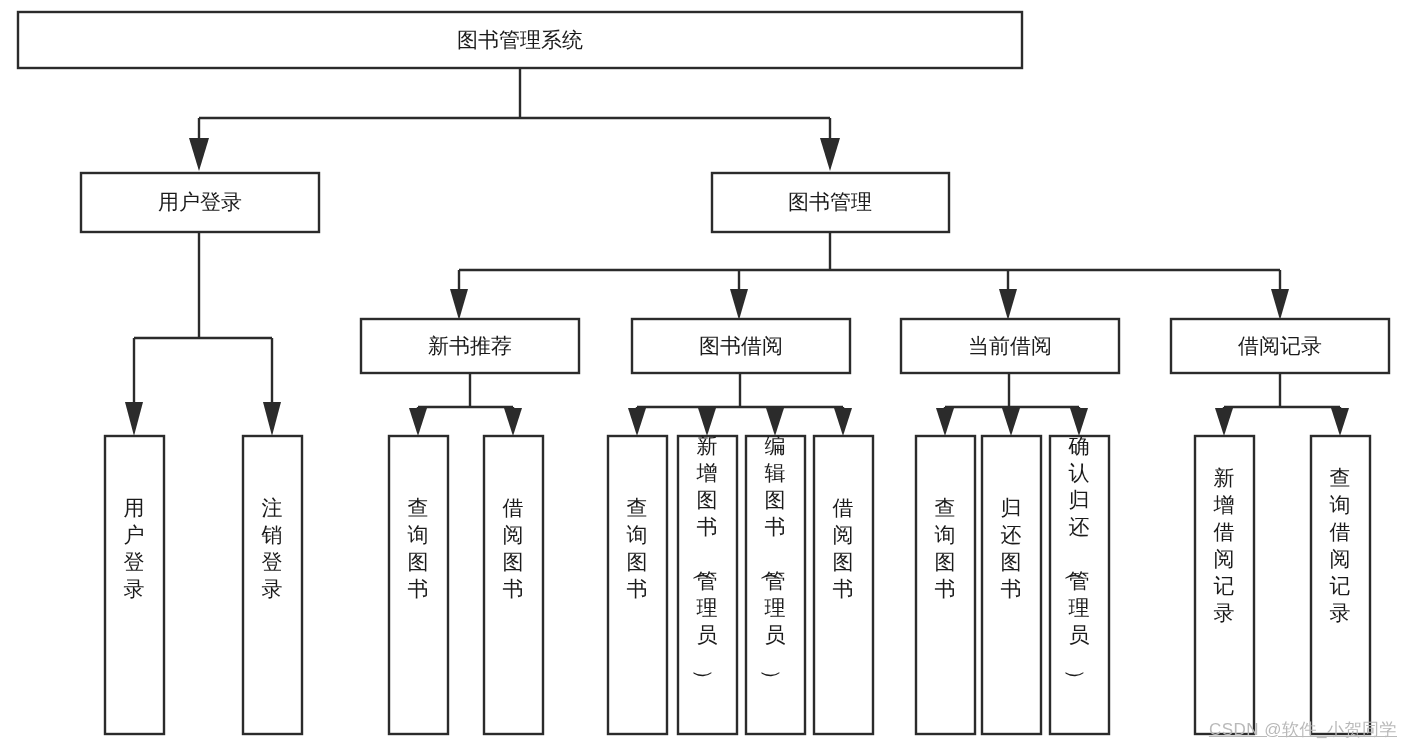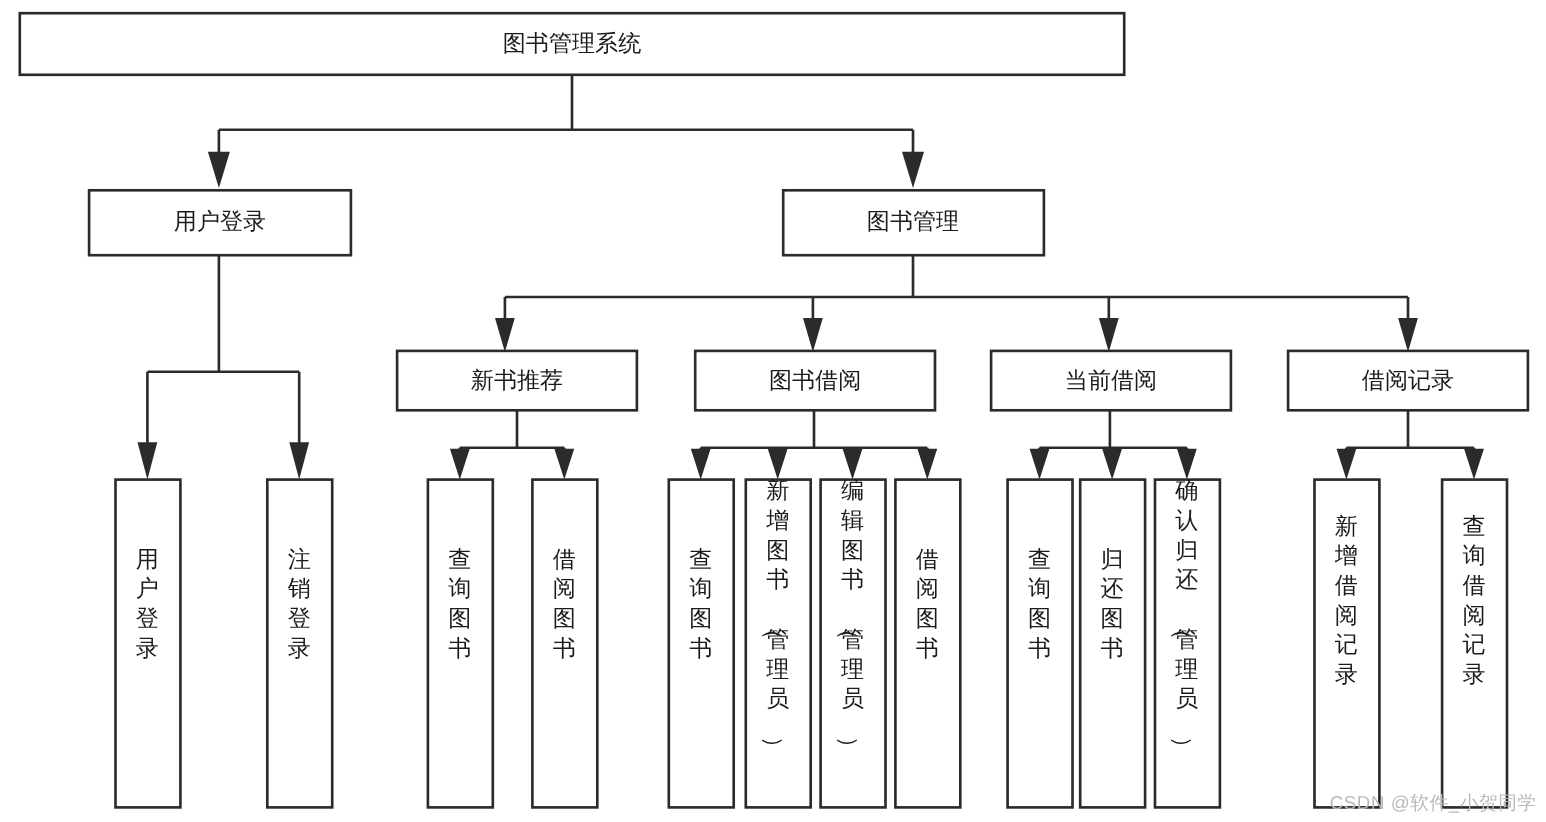--- a/index.html
+++ b/index.html
@@ -58,20 +58,21 @@
   .watermark {
     position: absolute;
     right: 8px;
     bottom: 6px;
     font-family: "Liberation Sans", "DejaVu Sans", sans-serif;
     font-size: 17px;
     color: #b9b9b9;
     letter-spacing: 0.5px;
     white-space: nowrap;
     user-select: none;
+    text-decoration: underline;
   }
 </style>
 </head>
 <body>
 
 <div id="diagram-root">
 
   <svg id="flow-svg" viewBox="0 0 1405 747">
 
     <g>

